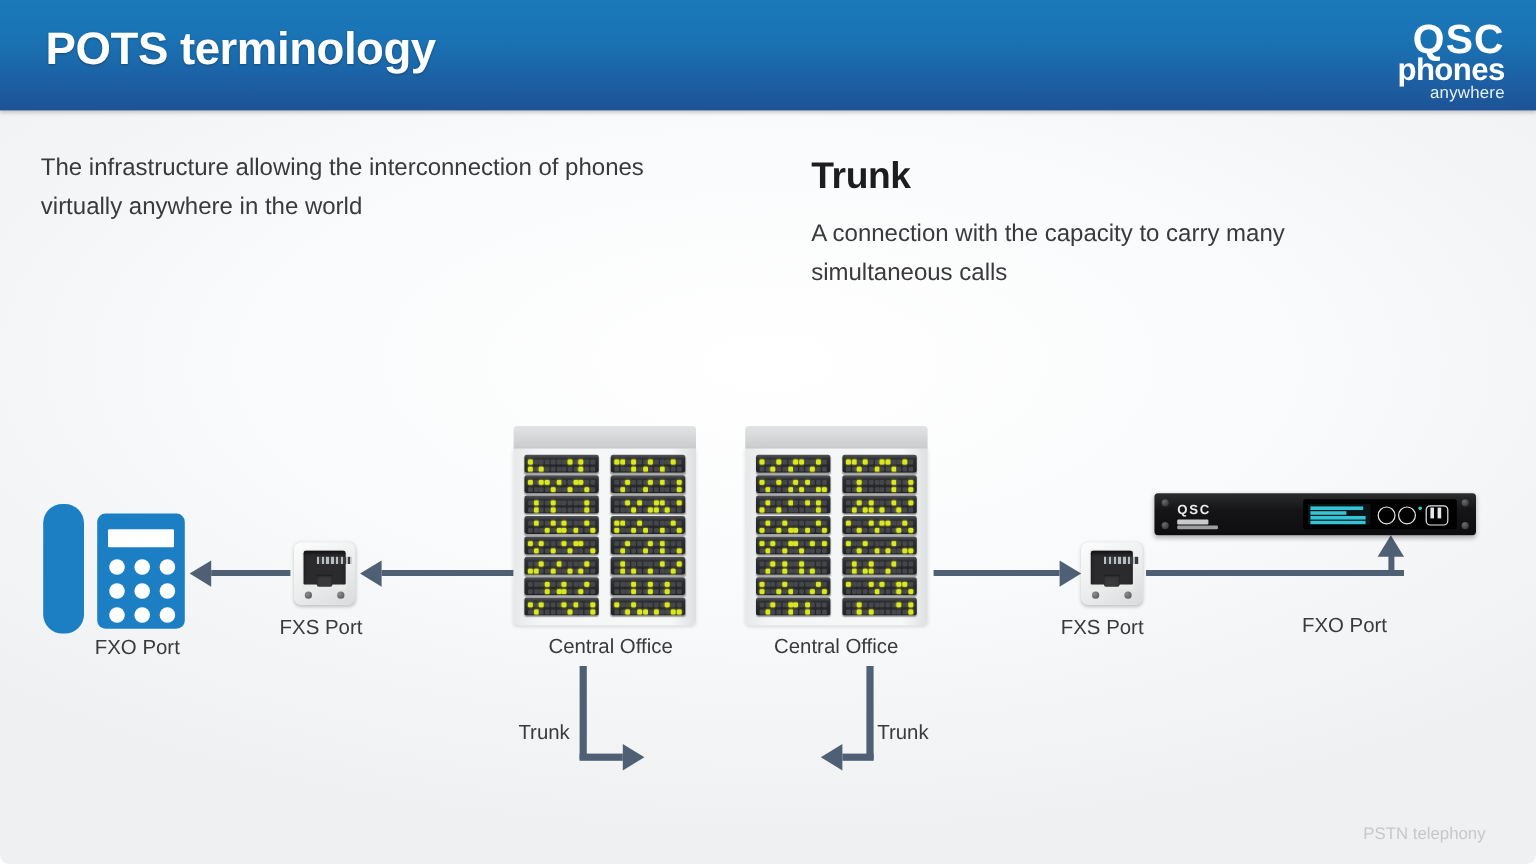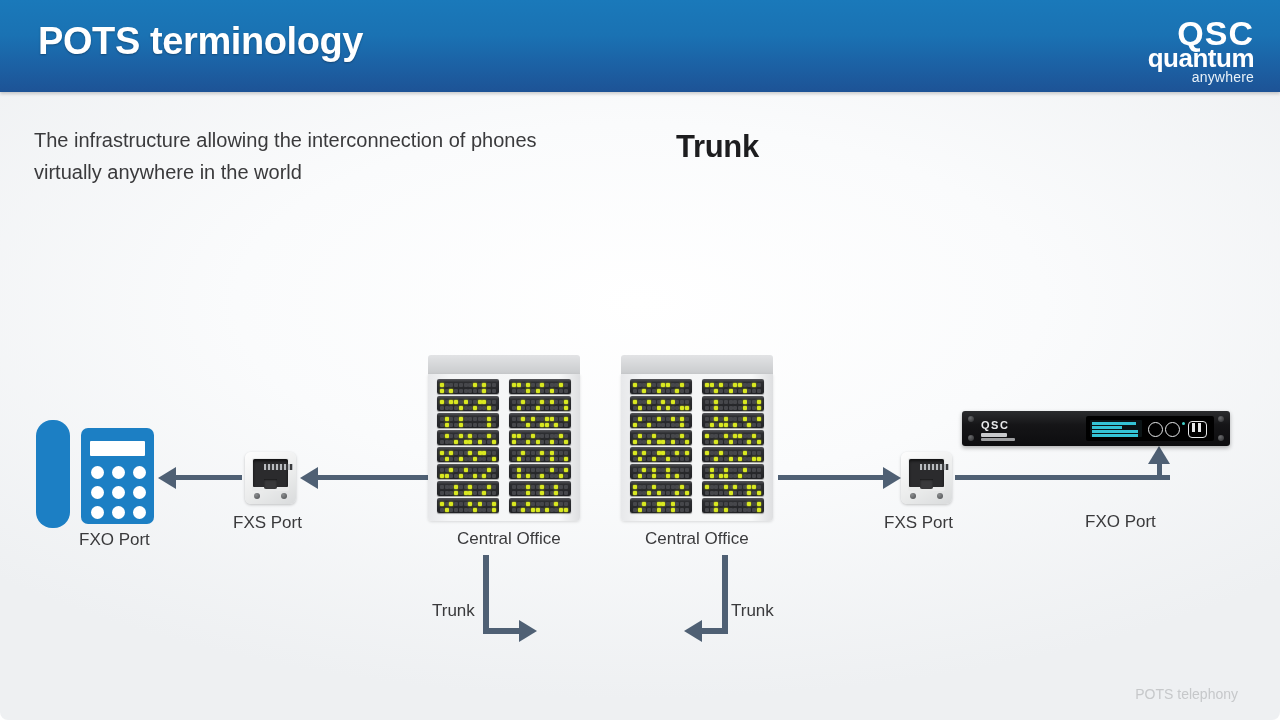--- a/index.html
+++ b/index.html
@@ -223,31 +223,32 @@
 </style>
 </head>
 <body>
 
 <div id="slide">
 
   <div class="header">
     <div class="header-title">POTS terminology</div>
     <div class="logo">
       <span class="logo-qsc">QSC</span>
-      <span class="logo-quantum">quantum</span>
+      <span class="logo-quantum">phones</span>
       <span class="logo-program">anywhere</span>
     </div>
   </div>
 
   <div class="col col-left">
     <div class="term-body">The infrastructure allowing the interconnection of phones virtually anywhere in the world</div>
   </div>
 
   <div class="col col-right">
     <div class="term-title">Trunk</div>
+    <div class="term-body">A connection with the capacity to carry many simultaneous calls</div>
   </div>
 
   <div class="diagram">
 
     <div class="phone">
       <div class="phone-handset"></div>
       <div class="phone-body"></div>
       <div class="phone-screen"></div>
       <div class="phone-key" style="left:55px; top:46px;"></div>
       <div class="phone-key" style="left:76px; top:46px;"></div>
@@ -1182,14 +1183,14 @@
     <div class="dlabel" style="left:432px; top:601px;">Trunk</div>
 
     <div class="arrow-line" style="left:722px; top:555px; width:6px; height:78px;"></div>
     <div class="arrow-line" style="left:702px; top:628px; width:26px; height:6px;"></div>
     <div class="arrow-head ah-left" style="left:684px; top:620px;"></div>
     <div class="dlabel" style="left:731px; top:601px;">Trunk</div>
 
 
   </div>
 
-  <div class="watermark">POTS telephony</div>
+  <div class="watermark">PSTN telephony</div>
 </div>
 
 </body></html>

